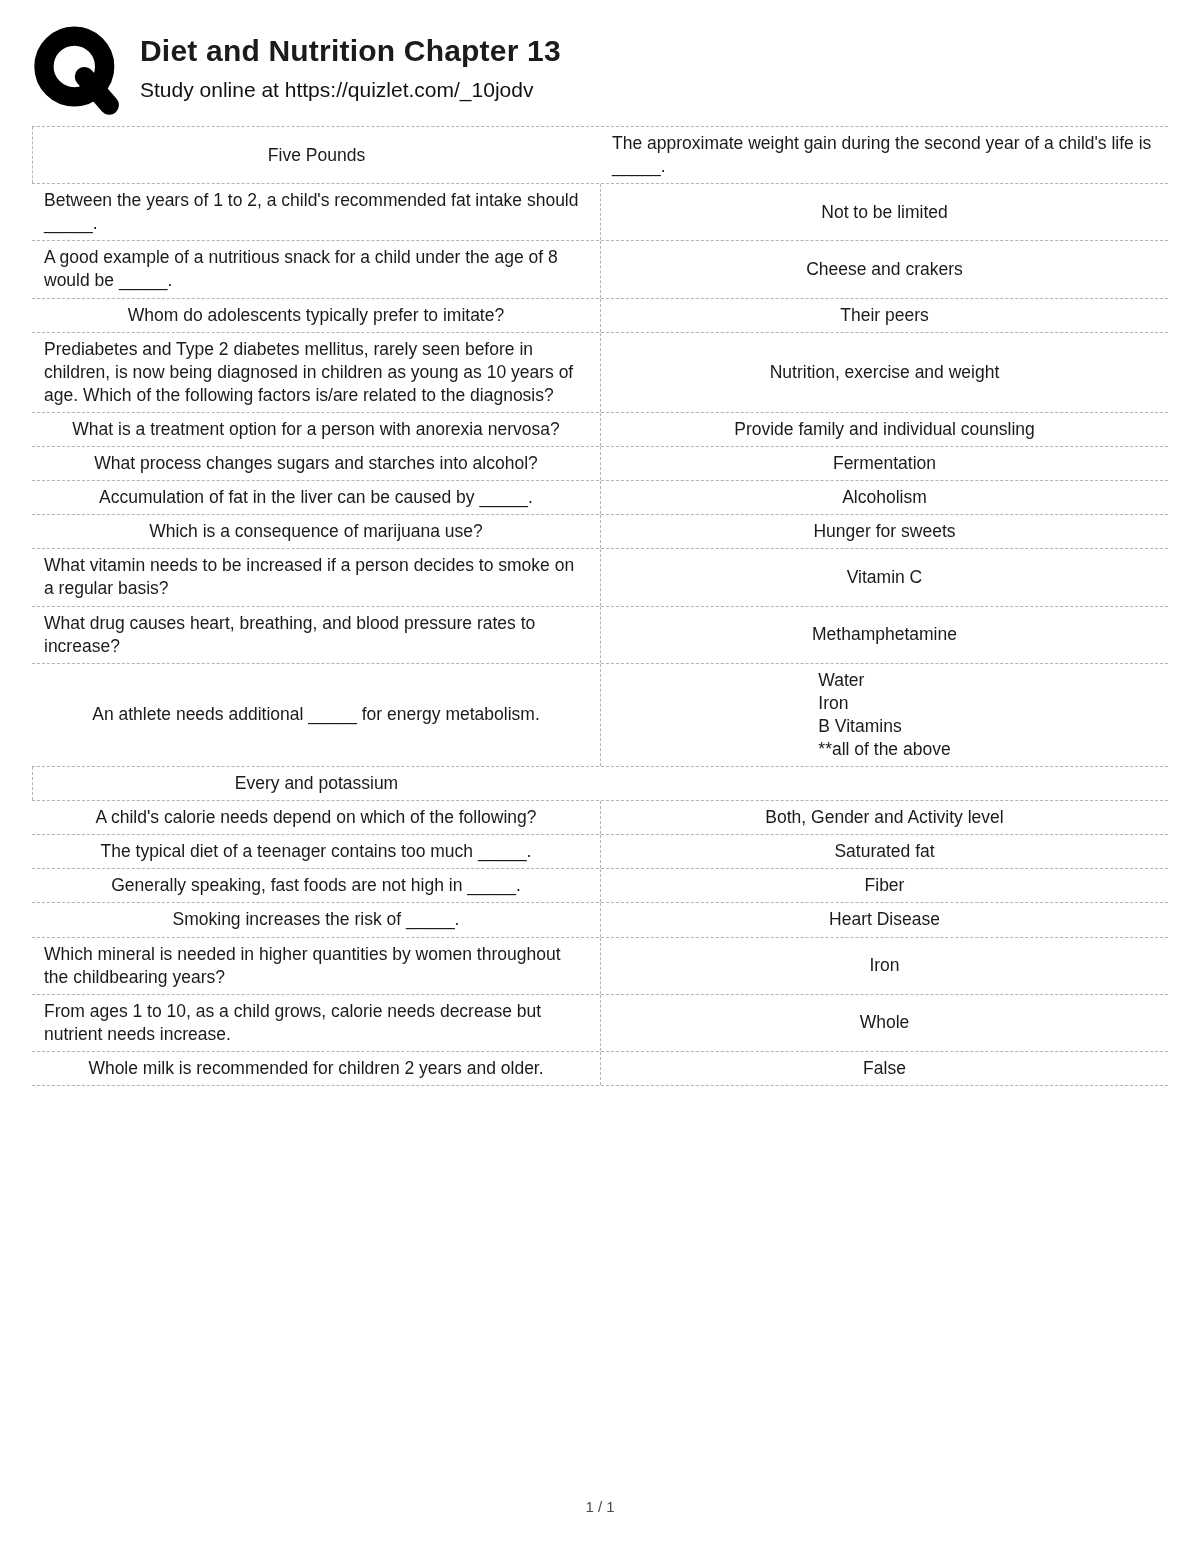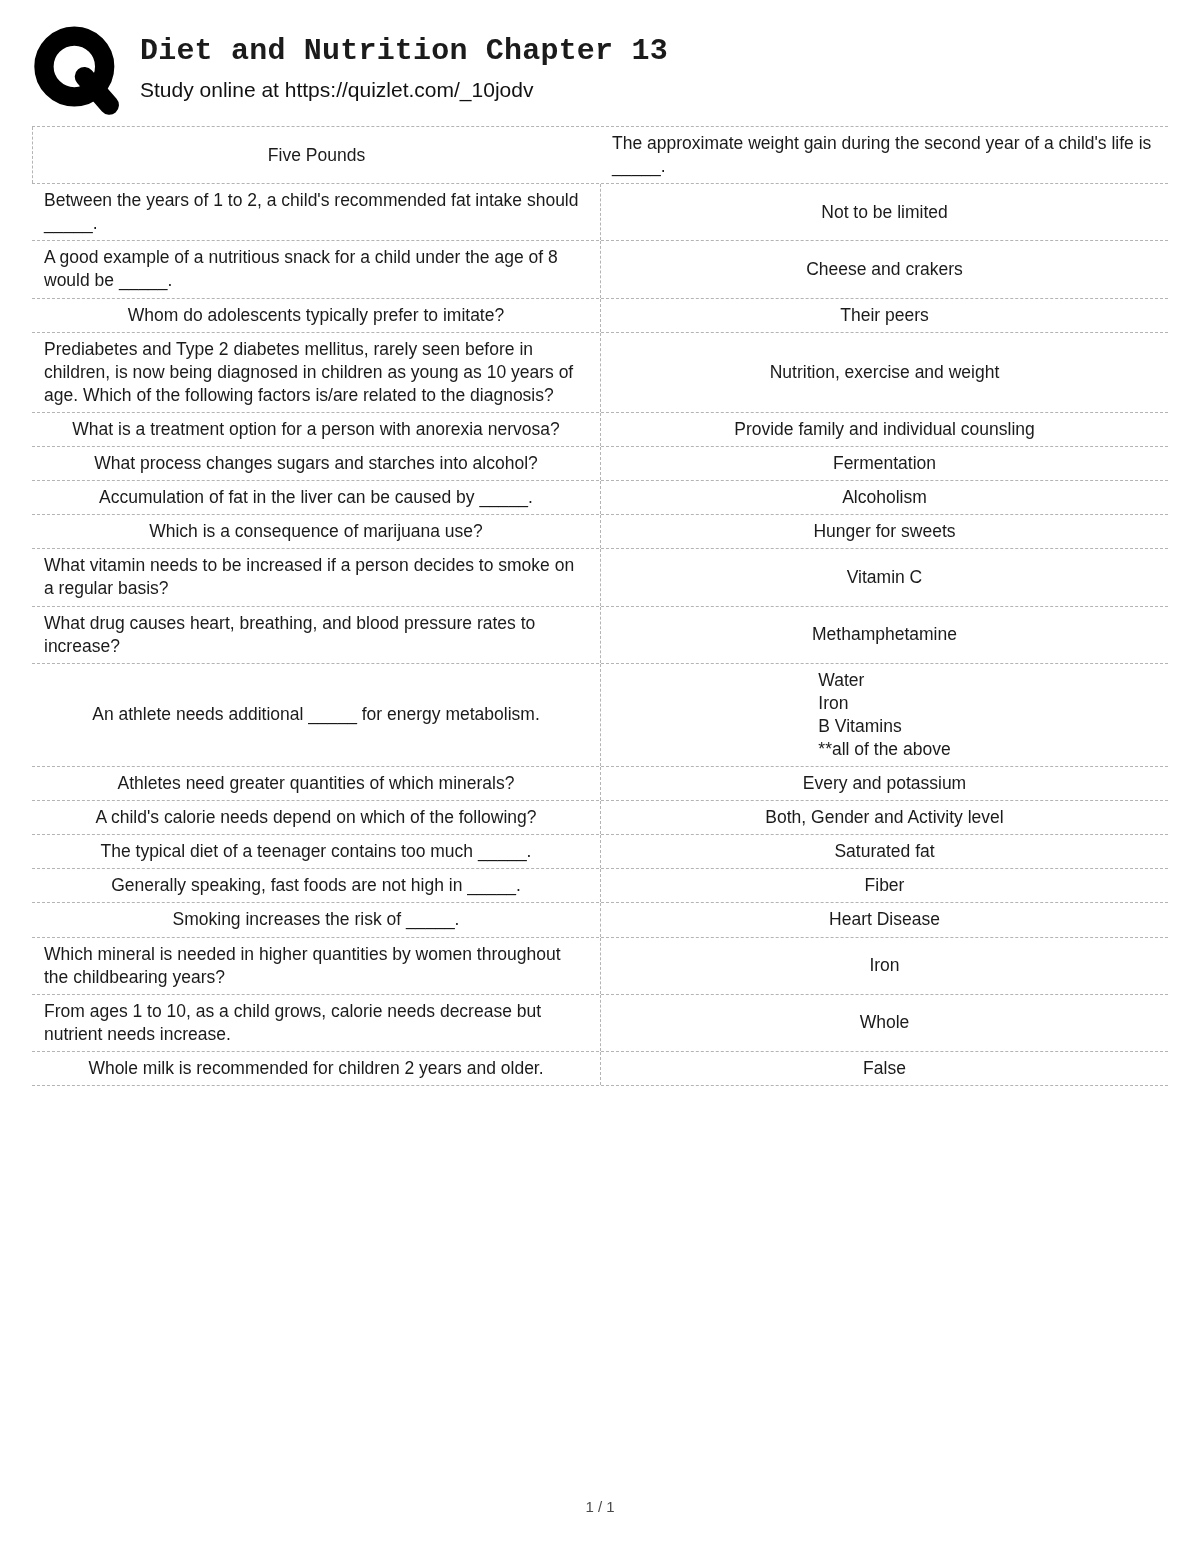--- a/index.html
+++ b/index.html
@@ -11,21 +11,21 @@
     font-family: "Liberation Sans", sans-serif;
     color: #1b1b1b;
     overflow: hidden;
   }
   .page { padding: 24px 32px 0 32px; }
 
   
   .header { display: flex; align-items: flex-start; gap: 16px; margin-bottom: 8px; }
   .logo-wrap { width: 92px; height: 92px; flex: 0 0 auto; margin-top: 2px; }
   .header-text { padding-top: 10px; }
-  .title { font-size: 30px; font-weight: bold; letter-spacing: 0.2px; line-height: 1.15; font-family: Liberation Mono, monospace; }
+  .title { font-size: 30px; font-weight: bold; letter-spacing: 0.2px; line-height: 1.15; }
   .subtitle { font-size: 21px; font-weight: normal; margin-top: 9px; color: #111; }
 
   
   .qa-table { border-top: 1px dashed #b4b4b4; margin-top: 6px; }
   .row { display: flex; border-bottom: 1px dashed #b4b4b4; }
   .cell {
     width: 50%;
     display: flex;
     align-items: center;
     justify-content: center;
@@ -175,23 +175,20 @@
     </div>
     <div class="cell answer">
       <div class="txt">Water
 Iron
 B Vitamins
 **all of the above</div>
     </div>
   </div>
 
   <div class="row">
-    <div class="cell question">
-      <div class="txt">Athletes need greater quantities of which minerals?</div>
-    </div>
     <div class="cell answer">
       <div class="txt">Every and potassium</div>
     </div>
   </div>
 
   <div class="row">
     <div class="cell question">
       <div class="txt">A child's calorie needs depend on which of the following?</div>
     </div>
     <div class="cell answer">

